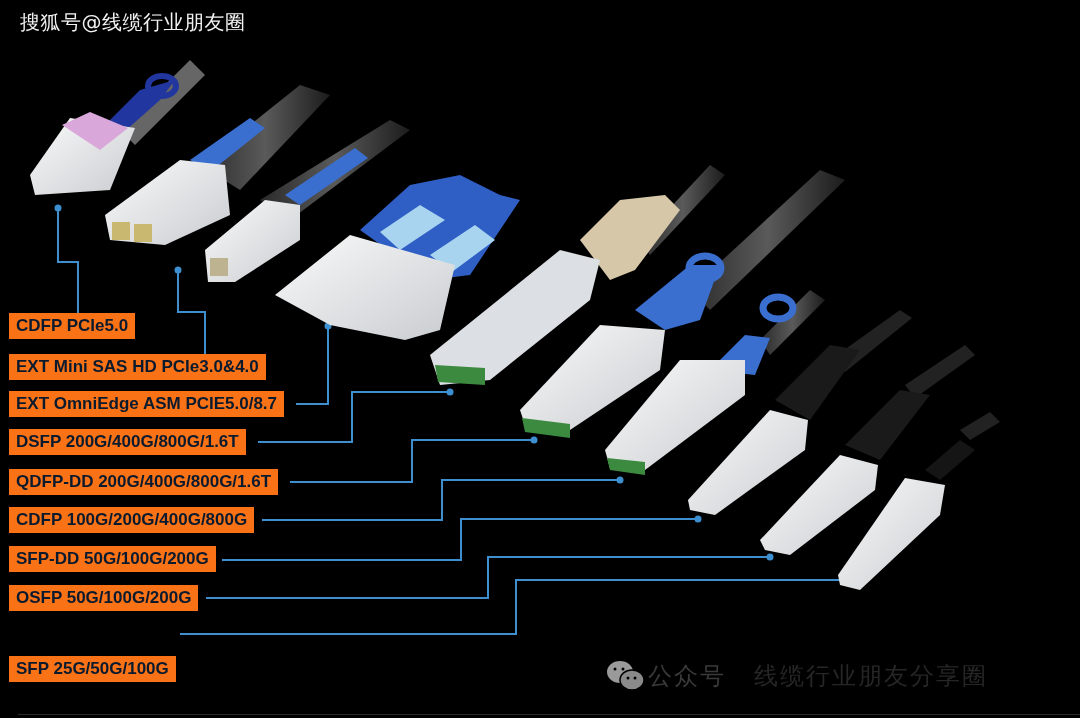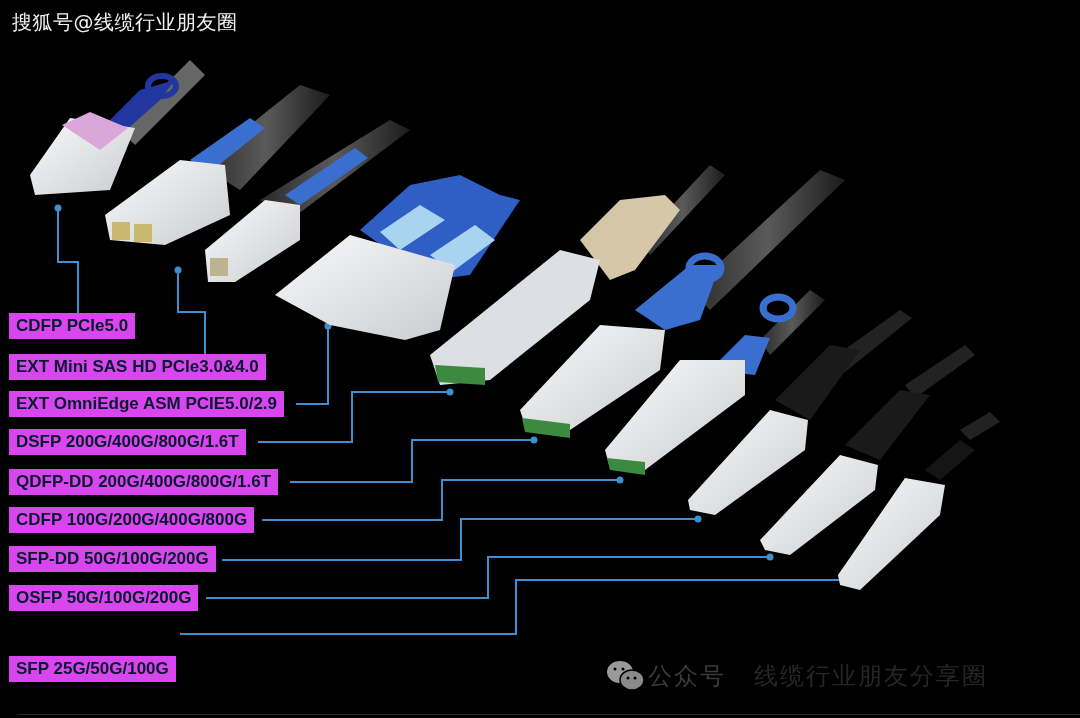--- a/index.html
+++ b/index.html
@@ -1,18 +1,18 @@
 <!DOCTYPE html>
 <html><head>
 <meta charset="utf-8">
 <style>
   html, body { margin:0; padding:0; background:#000; }
   body { width:1080px; height:718px; position:relative; overflow:hidden; font-family:"Liberation Sans", sans-serif; }
-  .watermark-top { position:absolute; left:12px; top:9px; color:#f2f2f2; font-size:20px; font-family:"DejaVu Sans", sans-serif; letter-spacing:0.5px; }
-  .label { position:absolute; left:9px; height:26px; background:#d946ef; color:#0a1a2e; font-weight:bold; font-size:17px; line-height:26px; padding:0 7px; white-space:nowrap; box-sizing:border-box; }
+  .watermark-top { position:absolute; left:20px; top:9px; color:#f2f2f2; font-size:20px; font-family:"DejaVu Sans", sans-serif; letter-spacing:0.5px; }
+  .label { position:absolute; left:9px; height:26px; background:#f97316; color:#0a1a2e; font-weight:bold; font-size:17px; line-height:26px; padding:0 7px; white-space:nowrap; box-sizing:border-box; }
   svg.leaders { position:absolute; left:0; top:0; }
   .product { position:absolute; }
   .wm-bottom { position:absolute; left:604px; top:658px; display:flex; align-items:center; }
   .wm-bottom .txt { color:#3a3a3a; font-size:24px; font-family:"DejaVu Sans", sans-serif; letter-spacing:2px; }
   .wm-bottom .txt2 { color:#262626; font-size:24px; font-family:"DejaVu Sans", sans-serif; margin-left:28px; letter-spacing:2px; }
   .bottom-rule { position:absolute; left:18px; right:0; top:714px; height:1px; background:#2a2a2a; }
 </style>
 </head>
 <body>
 
@@ -123,21 +123,21 @@
 
   <g>
     <path d="M960,430 L990,412 L1000,422 L970,440 Z" fill="#222"></path>
     <path d="M925,470 L960,440 L975,450 L940,480 Z" fill="#151515"></path>
     <path d="M838,575 L905,478 L945,485 L940,515 L860,590 L840,585 Z" fill="url(#wht)"></path>
   </g>
 </svg>
 
 <div class="label" style="top:313px">CDFP PCIe5.0</div>
 <div class="label" style="top:354px">EXT Mini SAS HD PCIe3.0&amp;4.0</div>
-<div class="label" style="top:391px">EXT OmniEdge ASM PCIE5.0/2.9</div>
+<div class="label" style="top:391px">EXT OmniEdge ASM PCIE5.0/8.7</div>
 <div class="label" style="top:429px">DSFP 200G/400G/800G/1.6T</div>
 <div class="label" style="top:469px">QDFP-DD 200G/400G/800G/1.6T</div>
 <div class="label" style="top:507px">CDFP 100G/200G/400G/800G</div>
 <div class="label" style="top:546px">SFP-DD 50G/100G/200G</div>
 <div class="label" style="top:585px">OSFP 50G/100G/200G</div>
 <div class="label" style="top:656px">SFP 25G/50G/100G</div>
 
 <div class="wm-bottom">
   <svg width="44" height="36">
     <ellipse cx="16" cy="14" rx="13" ry="11" fill="#9a9a9a"></ellipse>

